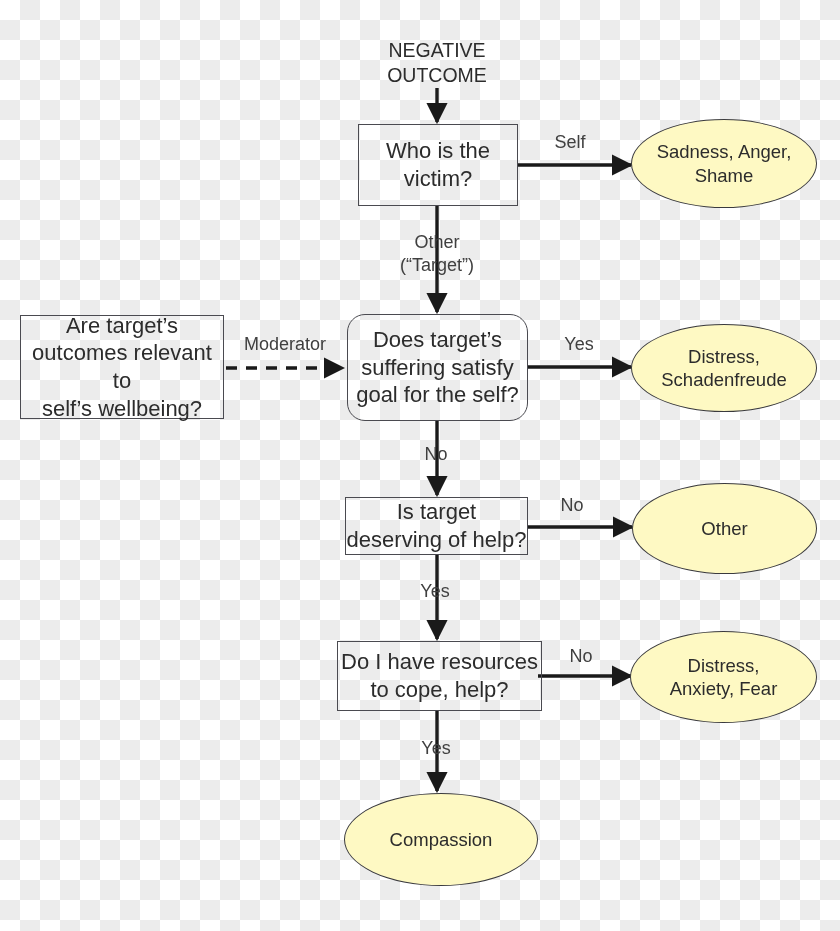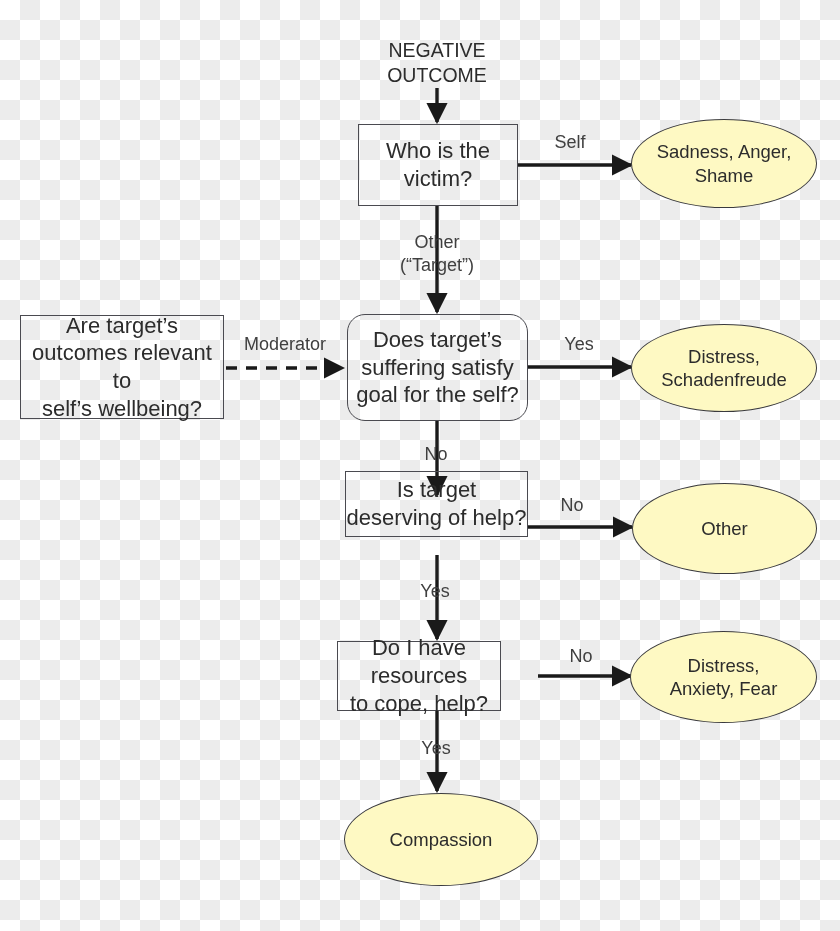--- a/index.html
+++ b/index.html
@@ -132,30 +132,30 @@
     <span class="node-text">Does target’s
 suffering satisfy
 goal for the self?</span>
   </div>
 
   <div class="node terminator" style="left:631px; top:324px; width:186px; height:88px;">
     <span class="node-text">Distress,
 Schadenfreude</span>
   </div>
 
-  <div class="node proc" style="left:345px; top:471px; width:183px; height:66px;">
+  <div class="node proc" style="left:345px; top:497px; width:183px; height:58px;">
     <span class="node-text">Is target
 deserving of help?</span>
   </div>
 
   <div class="node terminator" style="left:632px; top:483px; width:185px; height:91px;">
     <span class="node-text">Other</span>
   </div>
 
-  <div class="node proc" style="left:337px; top:641px; width:164px; height:70px;">
+  <div class="node proc" style="left:337px; top:641px; width:205px; height:70px;">
     <span class="node-text">Do I have resources
 to cope, help?</span>
   </div>
 
   <div class="node terminator" style="left:630px; top:631px; width:187px; height:92px;">
     <span class="node-text">Distress,
 Anxiety, Fear</span>
   </div>
 
   <div class="node terminator" style="left:344px; top:793px; width:194px; height:93px;">

